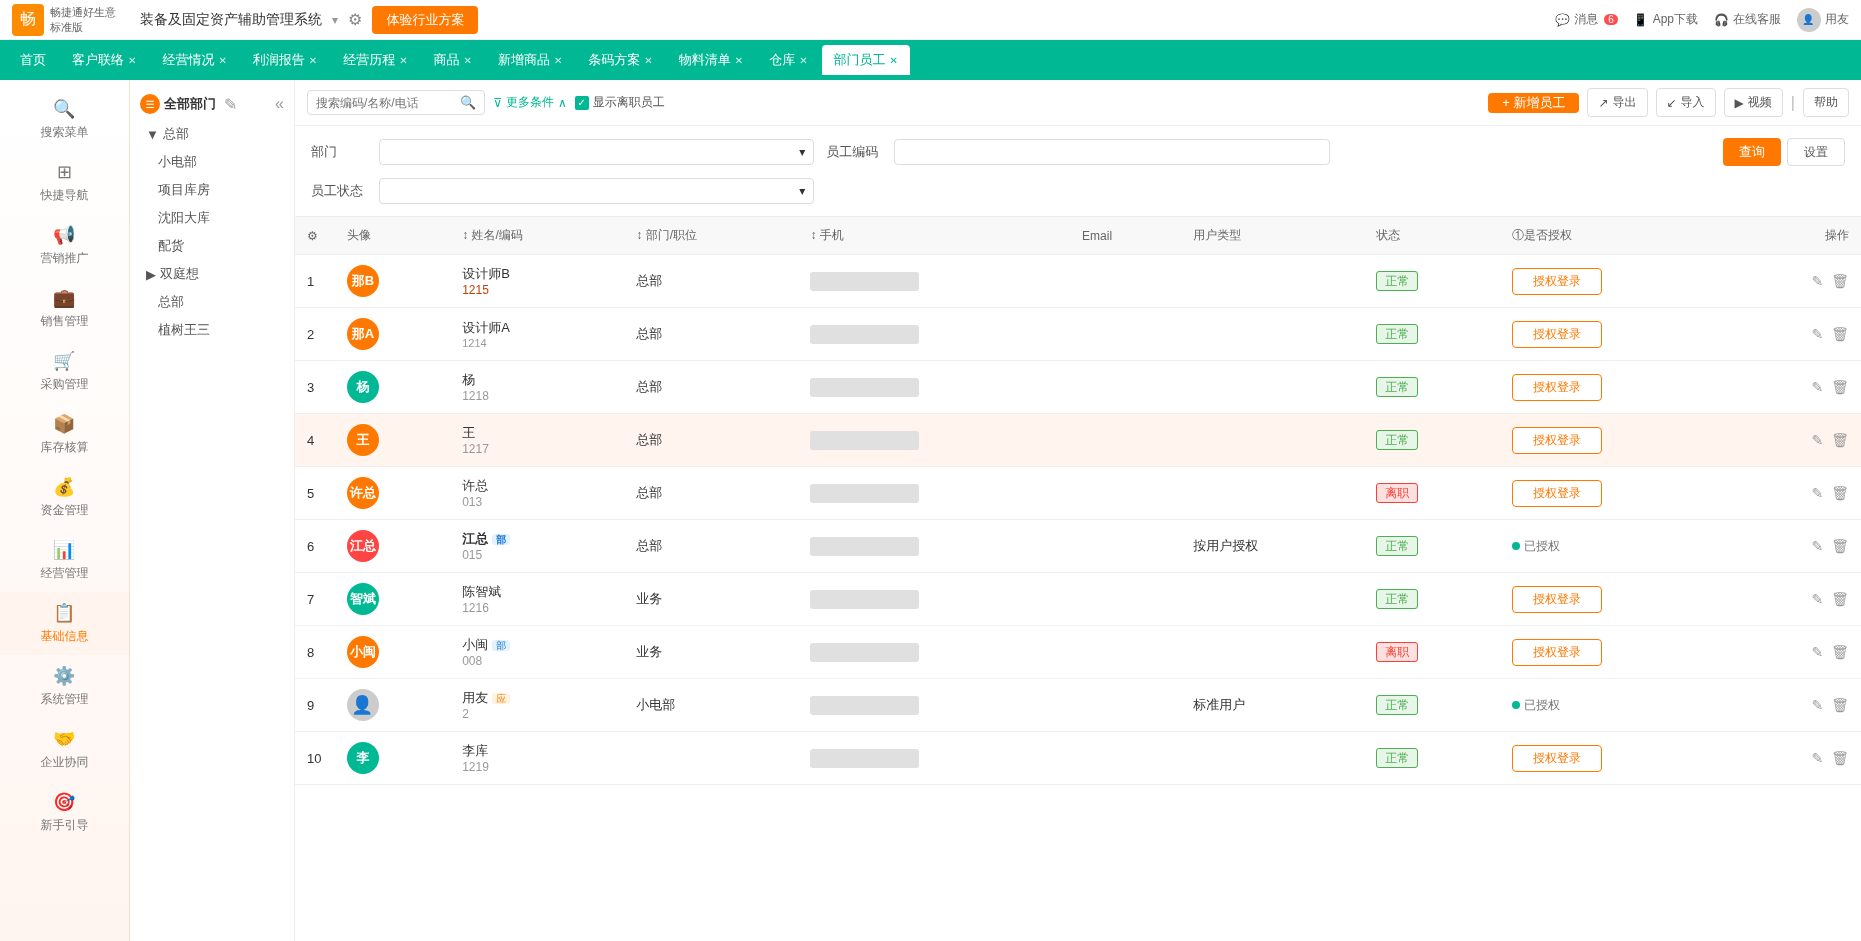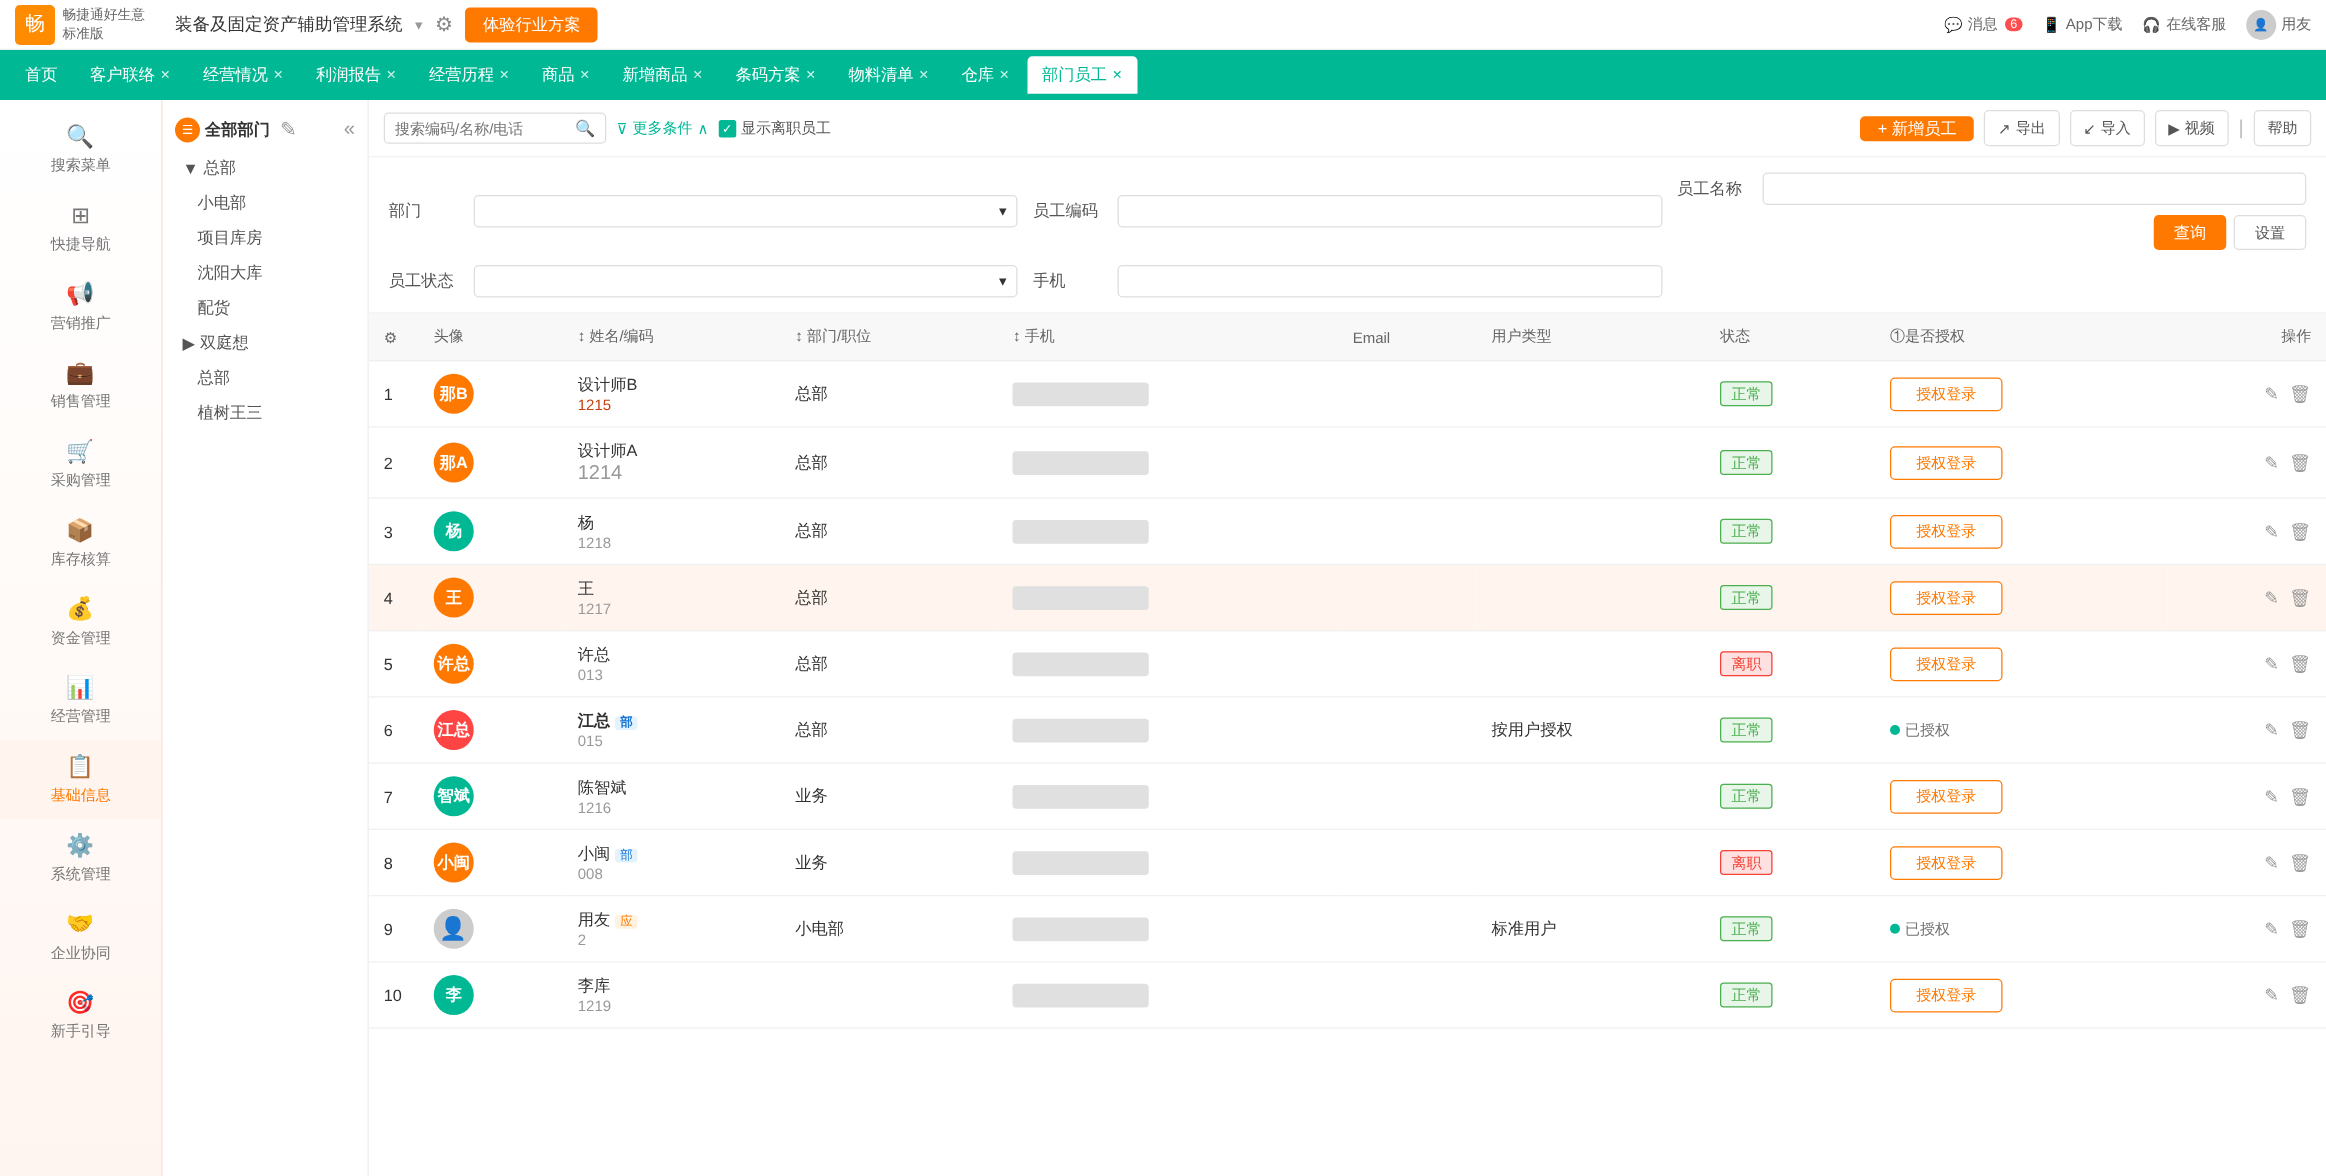--- a/index.html
+++ b/index.html
@@ -269,39 +269,31 @@
           <div class="filter-select">
             <span></span>
             <span>▾</span>
           </div>
         </div>
         <div class="filter-row">
           <span class="filter-label">员工编码</span>
           <input class="filter-input" type="text" style="">
         </div>
         <div class="filter-row" style="align-items:flex-start;flex-direction:column;gap:8px;">
-          <div style="display:flex;align-items:center;gap:8px;width:100%;">
-            <span class="filter-label">员工名称</span>
-            <input class="filter-input" type="text" style="flex: 1 1 0%;">
-          </div>
           <div style="display:flex;gap:6px;align-self:flex-end;">
             <button class="btn-search">查询</button>
             <button class="btn-reset">设置</button>
           </div>
         </div>
         <div class="filter-row">
           <span class="filter-label">员工状态</span>
           <div class="filter-select">
             <span></span>
             <span>▾</span>
           </div>
-        </div>
-        <div class="filter-row">
-          <span class="filter-label">手机</span>
-          <input class="filter-input" type="text" style="">
         </div>
       </div>
 
       <div class="table-area">
         <table>
           <thead>
             <tr>
               <th style="width:40px;"><span>⚙</span></th>
               <th>头像</th>
               <th>↕ 姓名/编码</th>
@@ -341,21 +333,21 @@
       </div>
     </td>
   </tr>
               <tr>
     <td>2</td>
     <td>
                   <div class="avatar-circle" style="background:#ff7900">那A</div>
                 </td>
     <td>
       <div style="font-weight:500;">设计师A</div>
-      <div style="color:#999;font-size:16px;">1214</div>
+      <div style="color:#999;font-size:11px;">1214</div>
     </td>
     <td>总部</td>
     <td>
       <span style="background:#e0e0e0;color:#e0e0e0;border-radius:3px;padding:2px 8px;">██████████</span>
     </td>
     <td></td>
     <td></td>
     <td>
       <span class="status-badge status-normal">正常</span>
     </td>

